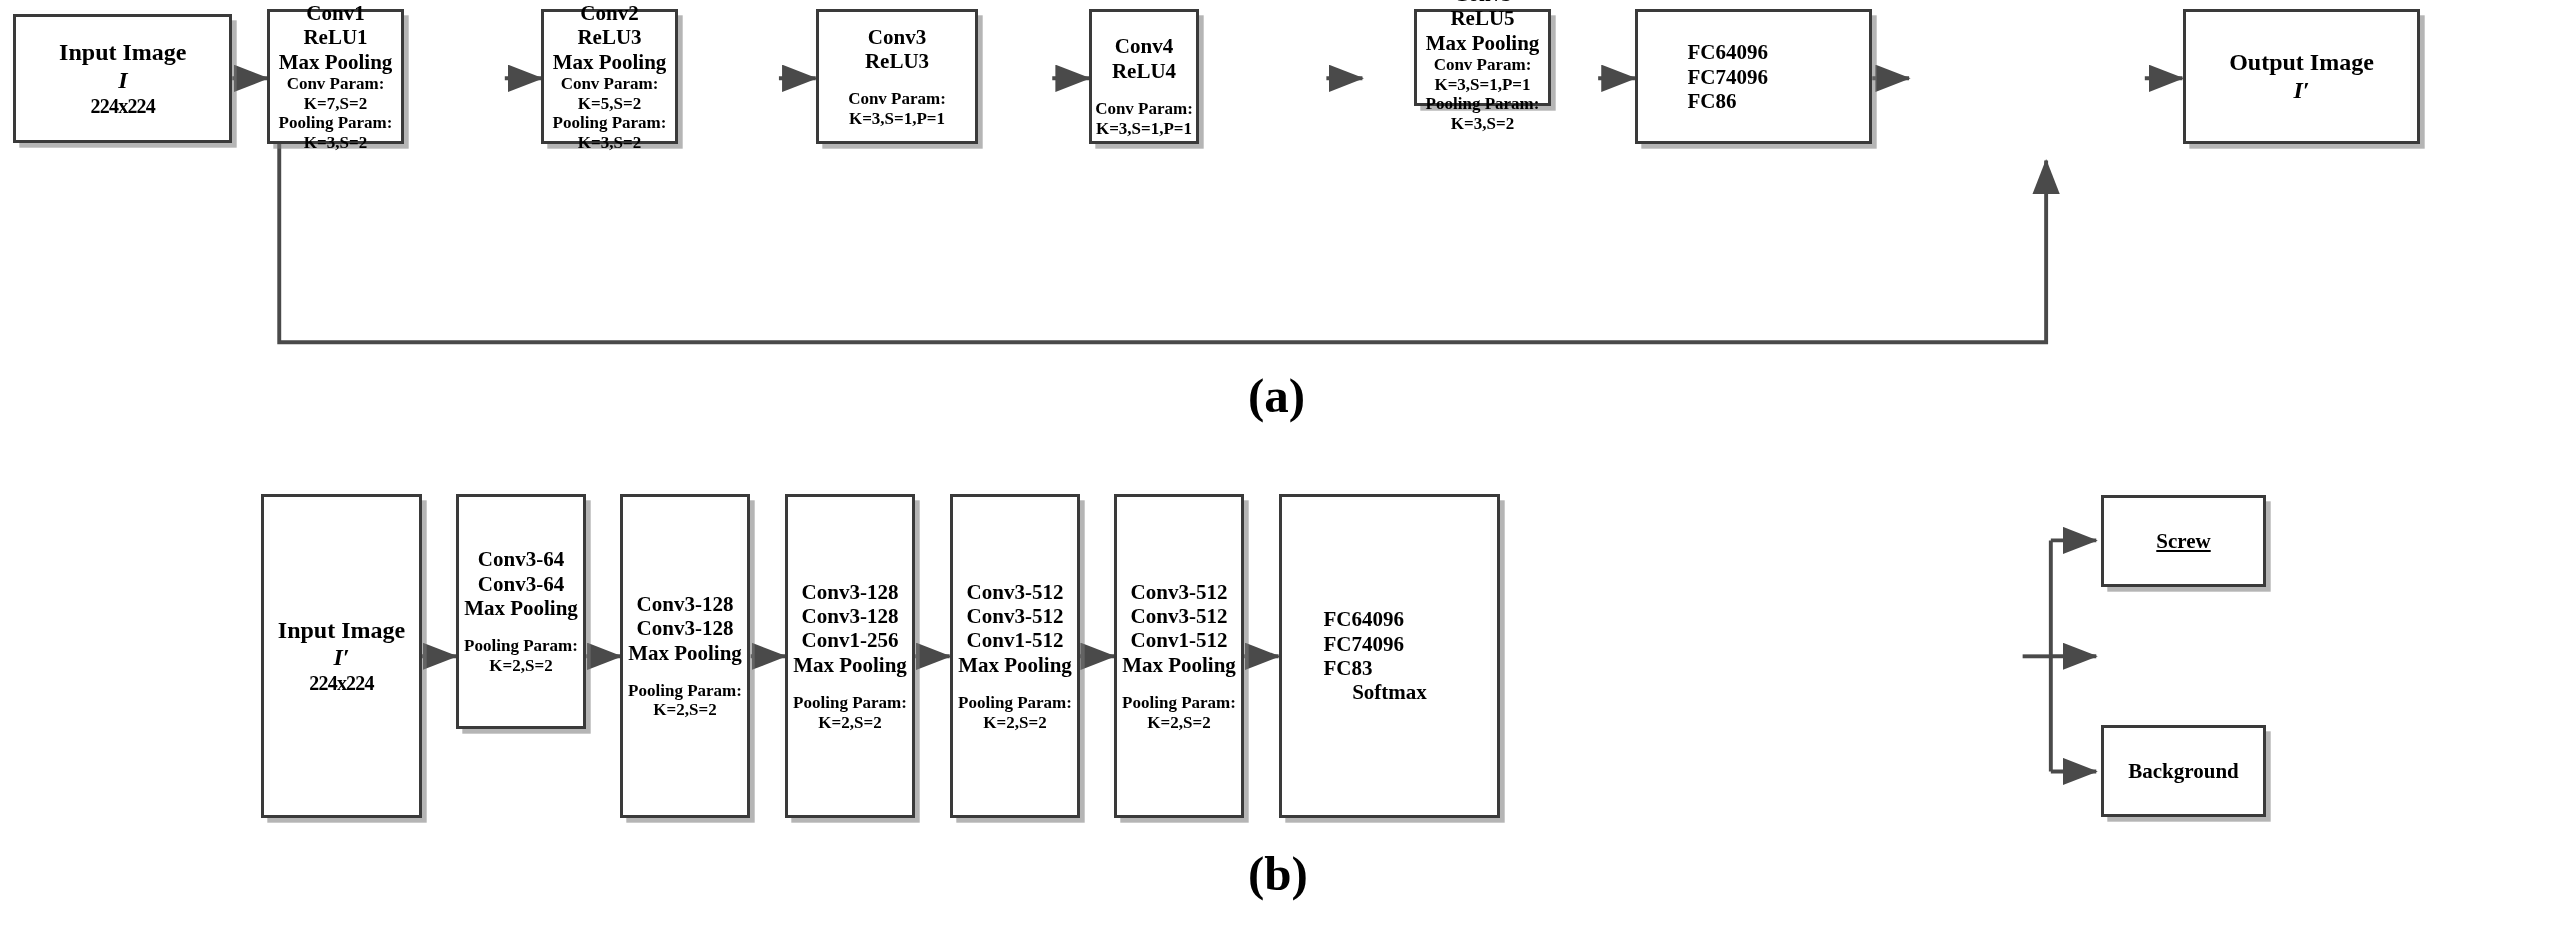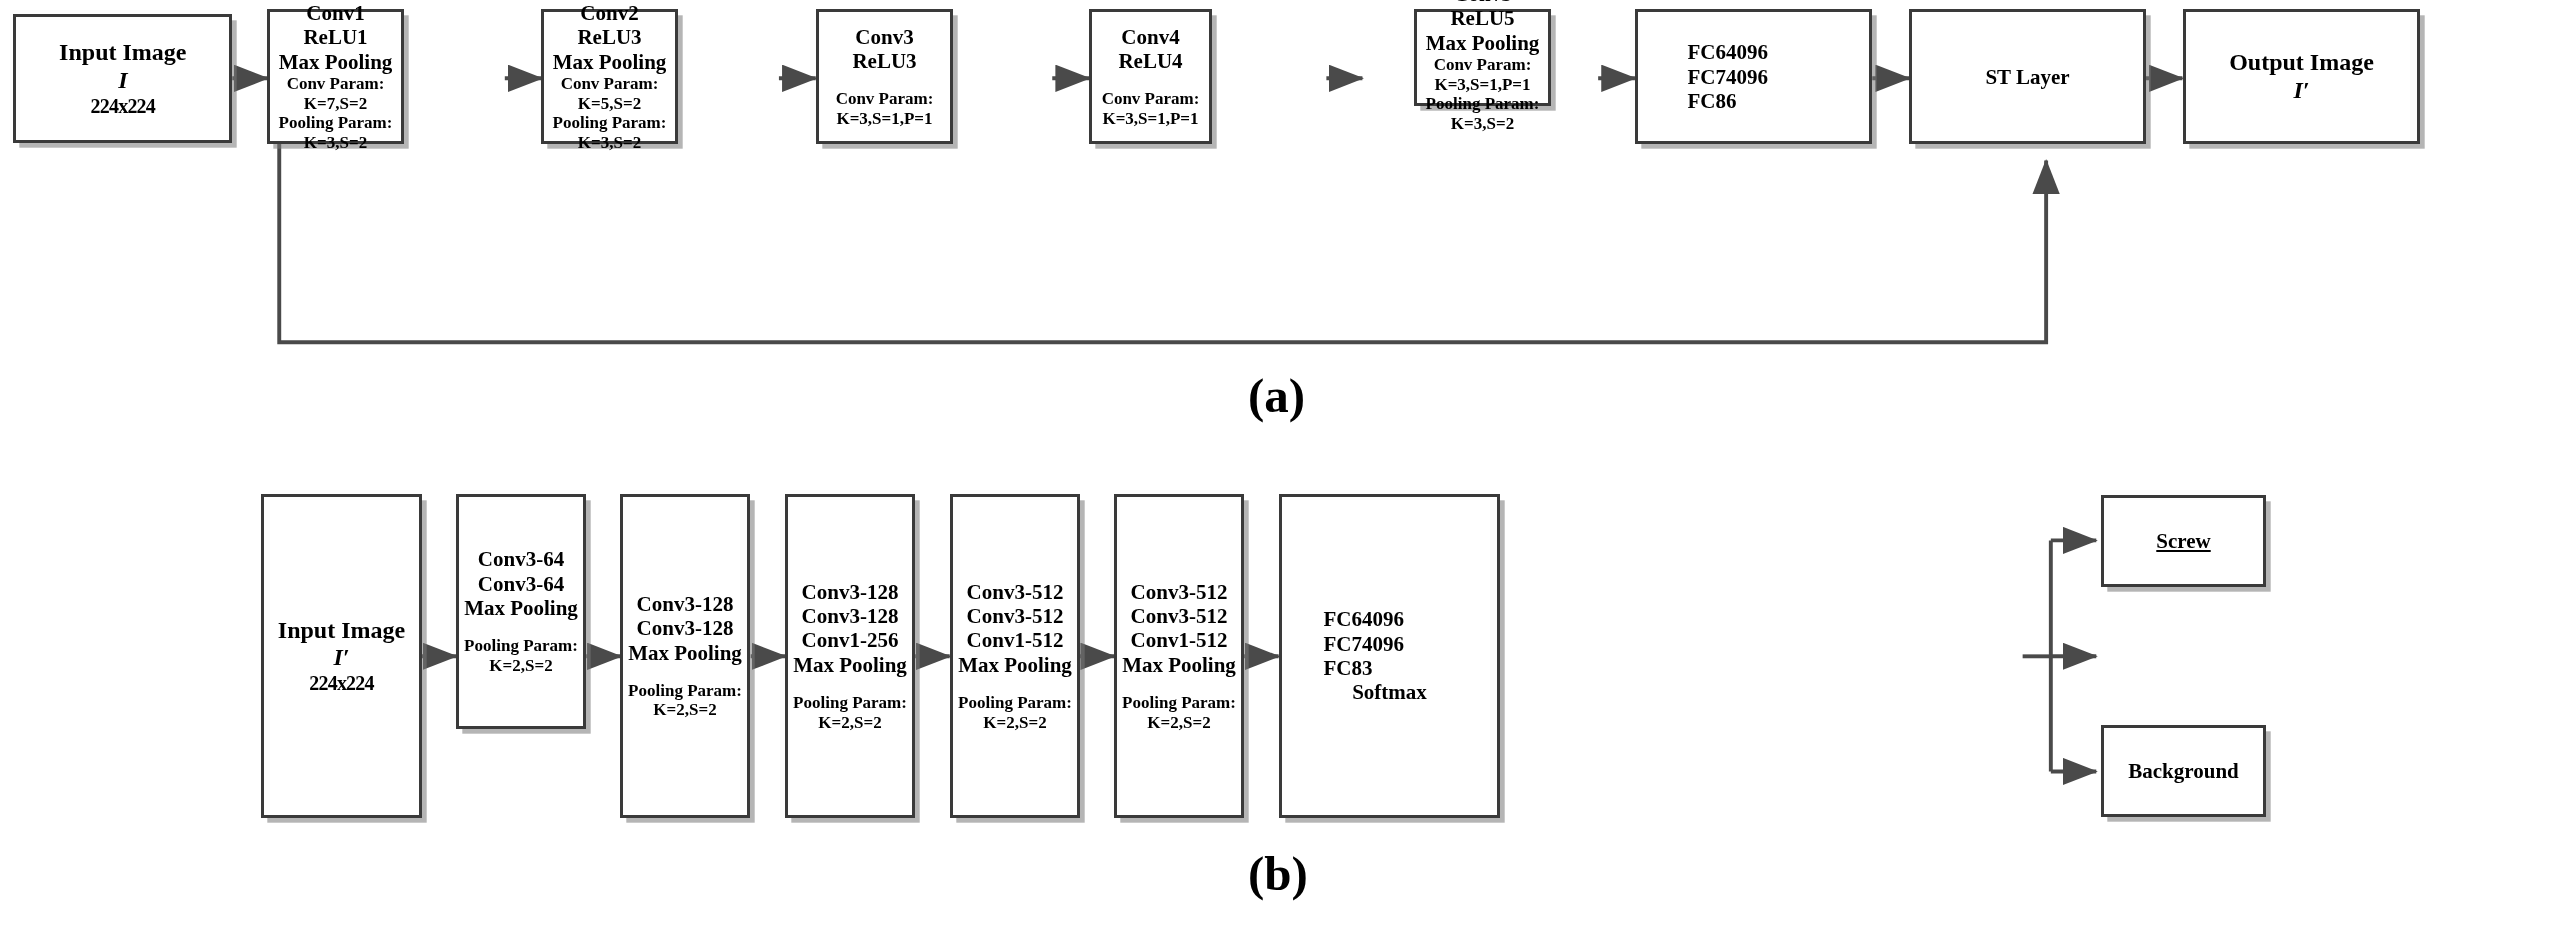--- a/index.html
+++ b/index.html
@@ -133,29 +133,29 @@
     <span class="ln main">Conv2</span>
     <span class="ln main">ReLU3</span>
     <span class="ln main">Max Pooling</span>
     <span class="gap-sm"></span>
     <span class="ln param">Conv Param:</span>
     <span class="ln param">K=5,S=2</span>
     <span class="ln param">Pooling Param:</span>
     <span class="ln param">K=3,S=2</span>
   </div>
 
-  <div class="node" style="left:816px; top:9.4px; width:137px; height:135px;">
+  <div class="node" style="left:816px; top:9.4px; width:162px; height:135px;">
     <span class="ln main">Conv3</span>
     <span class="ln main">ReLU3</span>
     <span class="gap"></span>
     <span class="ln param">Conv Param:</span>
     <span class="ln param">K=3,S=1,P=1</span>
   </div>
 
-  <div class="node" style="left:1089px; top:9.4px; width:123px; height:135px;">
+  <div class="node" style="left:1089px; top:9.4px; width:110px; height:135px;justify-content:flex-end;">
     <span class="ln main">Conv4</span>
     <span class="ln main">ReLU4</span>
     <span class="gap"></span>
     <span class="ln param">Conv Param:</span>
     <span class="ln param">K=3,S=1,P=1</span>
   </div>
 
   <div class="node" style="left:1414px; top:9.4px; width:137px; height:97px;">
     <span class="ln main">Conv5</span>
     <span class="ln main">ReLU5</span>
@@ -175,23 +175,20 @@
     <span class="fcline">
       <span>FC7</span>
       <span>4096</span>
     </span>
     <span class="fcline">
       <span>FC8</span>
       <span>6</span>
     </span>
   </div>
 
-  <div class="node" style="left:1909px; top:9.4px; width:237px; height:135px;">
-    <span class="ln main">ST Layer</span>
-  </div>
 
   <div class="node" style="left:2183px; top:9.4px; width:237px; height:135px;">
     <span class="ln big">Output Image</span>
     <span class="ln ital">I′</span>
   </div>
 
   <div class="caption" style="left:1248px; top:367px;">(a)</div>
 
   <div class="node" style="left:261px; top:494px; width:161px; height:324px;">
     <span class="ln big">Input Image</span>

